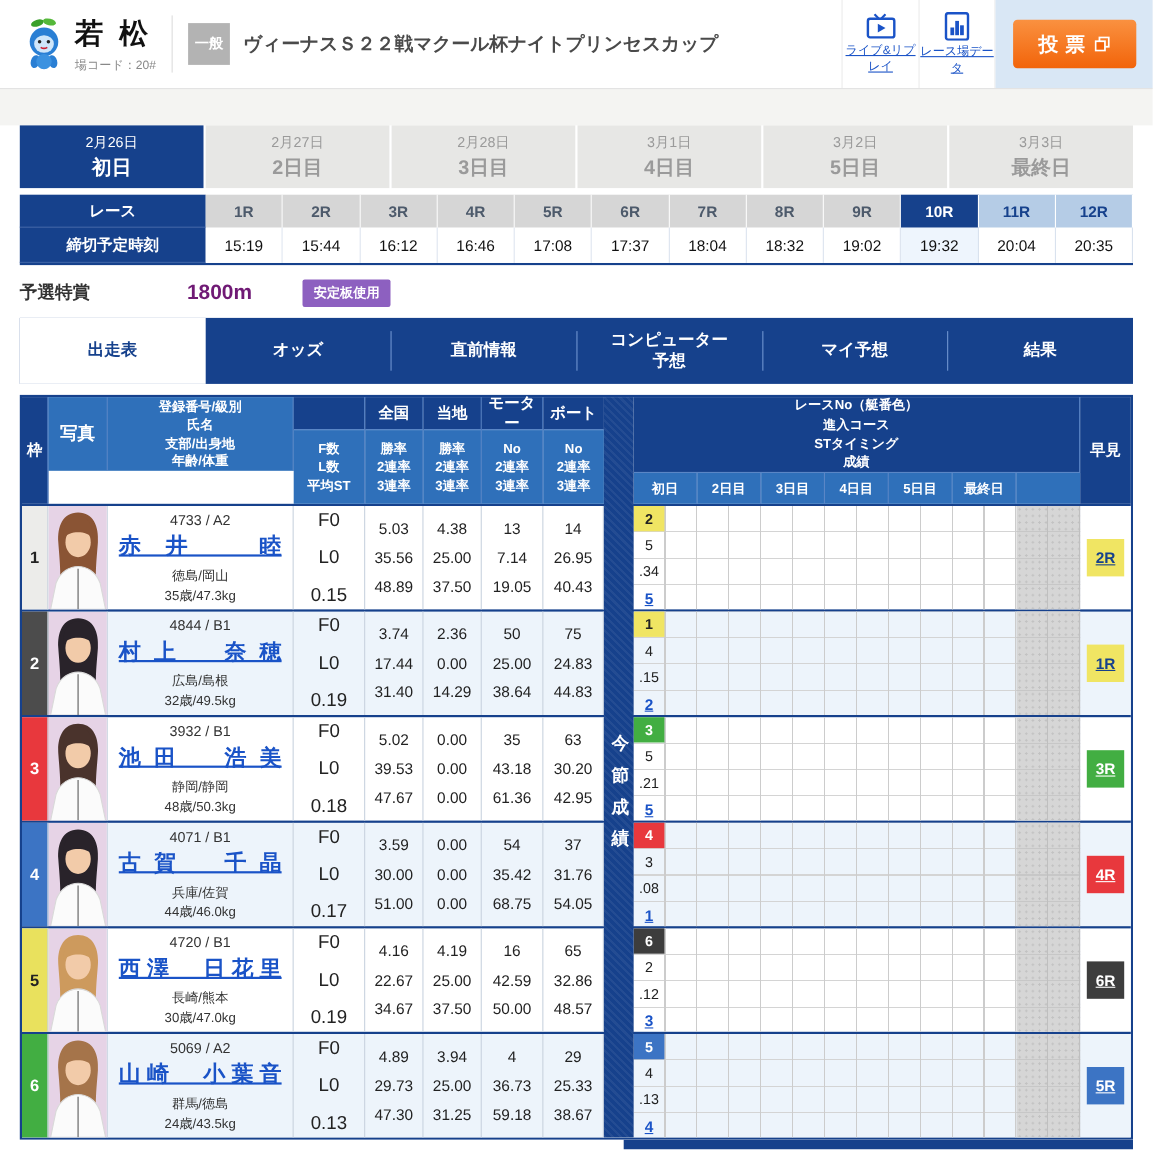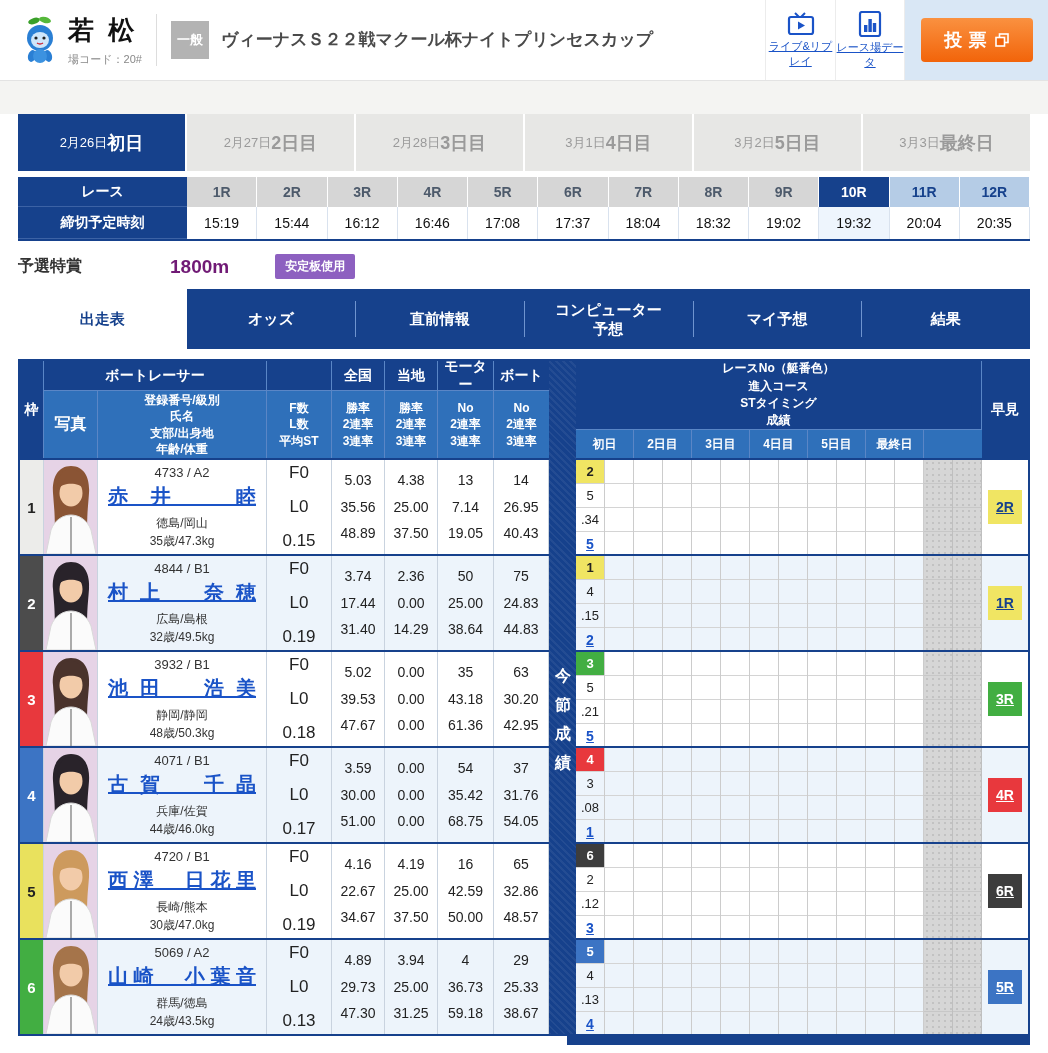--- a/index.html
+++ b/index.html
@@ -22,21 +22,21 @@
   .toplink .lbl { font-size:11px; color:#1a53c7; text-decoration:underline; text-align:center; line-height:1.35; margin-top:3px; }
   .votewrap { width:143px; background:#d9e7f5; display:flex; align-items:center; justify-content:center; }
   .votebtn { width:112px; height:44px; border:none; border-radius:4px; background:linear-gradient(#fa9140,#f2640a);
              color:#fff; font-size:18px; font-weight:bold; letter-spacing:.35em; display:flex; align-items:center; justify-content:center; cursor:pointer; font-family:inherit; }
   .votebtn svg { margin-left:2px; }
 
   .gapstrip { height:34px; background:#f4f4f2; border-top:1px solid #e3e3e3; }
 
   
   .datetabs { margin:0 18px; display:flex; gap:2px; height:57px; }
-  .dtab { flex:1; background:#e7e7e5; display:flex; align-items:center; justify-content:center; cursor:pointer; }
+  .dtab { flex:1; background:#e7e7e5; display:flex; flex-direction:column; align-items:center; justify-content:center; cursor:pointer; }
   .dtab .dt1 { font-size:13px; color:#9a9a9a; }
   .dtab .dt2 { font-size:18px; font-weight:bold; color:#9a9a9a; margin-top:1px; }
   .dtab.sel { background:#16418c; }
   .dtab.sel .dt1, .dtab.sel .dt2 { color:#fff; }
 
   
   .rs { margin:6px 18px 0; border-bottom:2px solid #16418c; }
   .rs-row { display:flex; }
   .rs-label { width:169px; background:#16418c; color:#fff; font-weight:bold; font-size:14px;
               display:flex; align-items:center; justify-content:center; border-bottom:1px solid #3c62a5; }
@@ -259,21 +259,20 @@
 <div class="maintable">
   <div class="seriesbar">
     <div class="serieslabel">今節成績</div>
   </div>
 
   <div class="thead">
     <div class="th-col w-lane">
         <div class="hcell hfull">枠</div>
       </div>
     <div class="th-col" style="width:223px;">
-      <div class="hcell rowA">ボートレーサー</div>
       <div class="hsplit">
         <div class="hcell b w-photo" style="height:67px;">写真</div>
         <div class="hcell b rowB w-name">
           <div>登録番号/級別</div>
           <div>氏名</div>
           <div>支部/出身地</div>
           <div>年齢/体重</div>
         </div>
       </div>
     </div>

